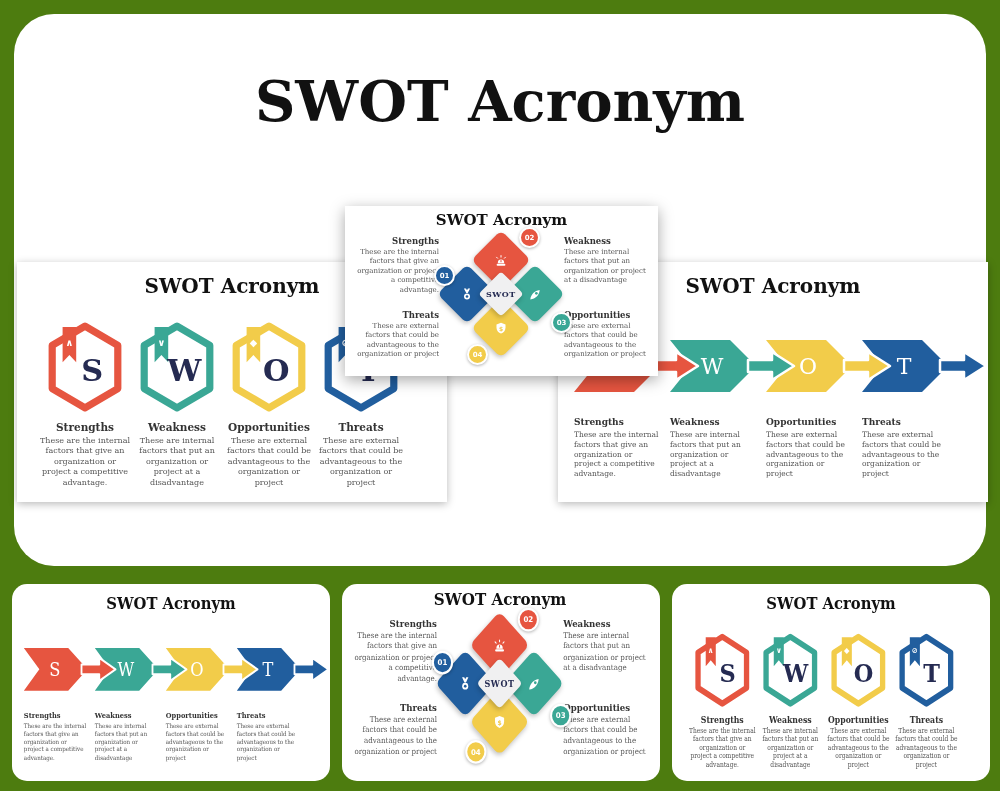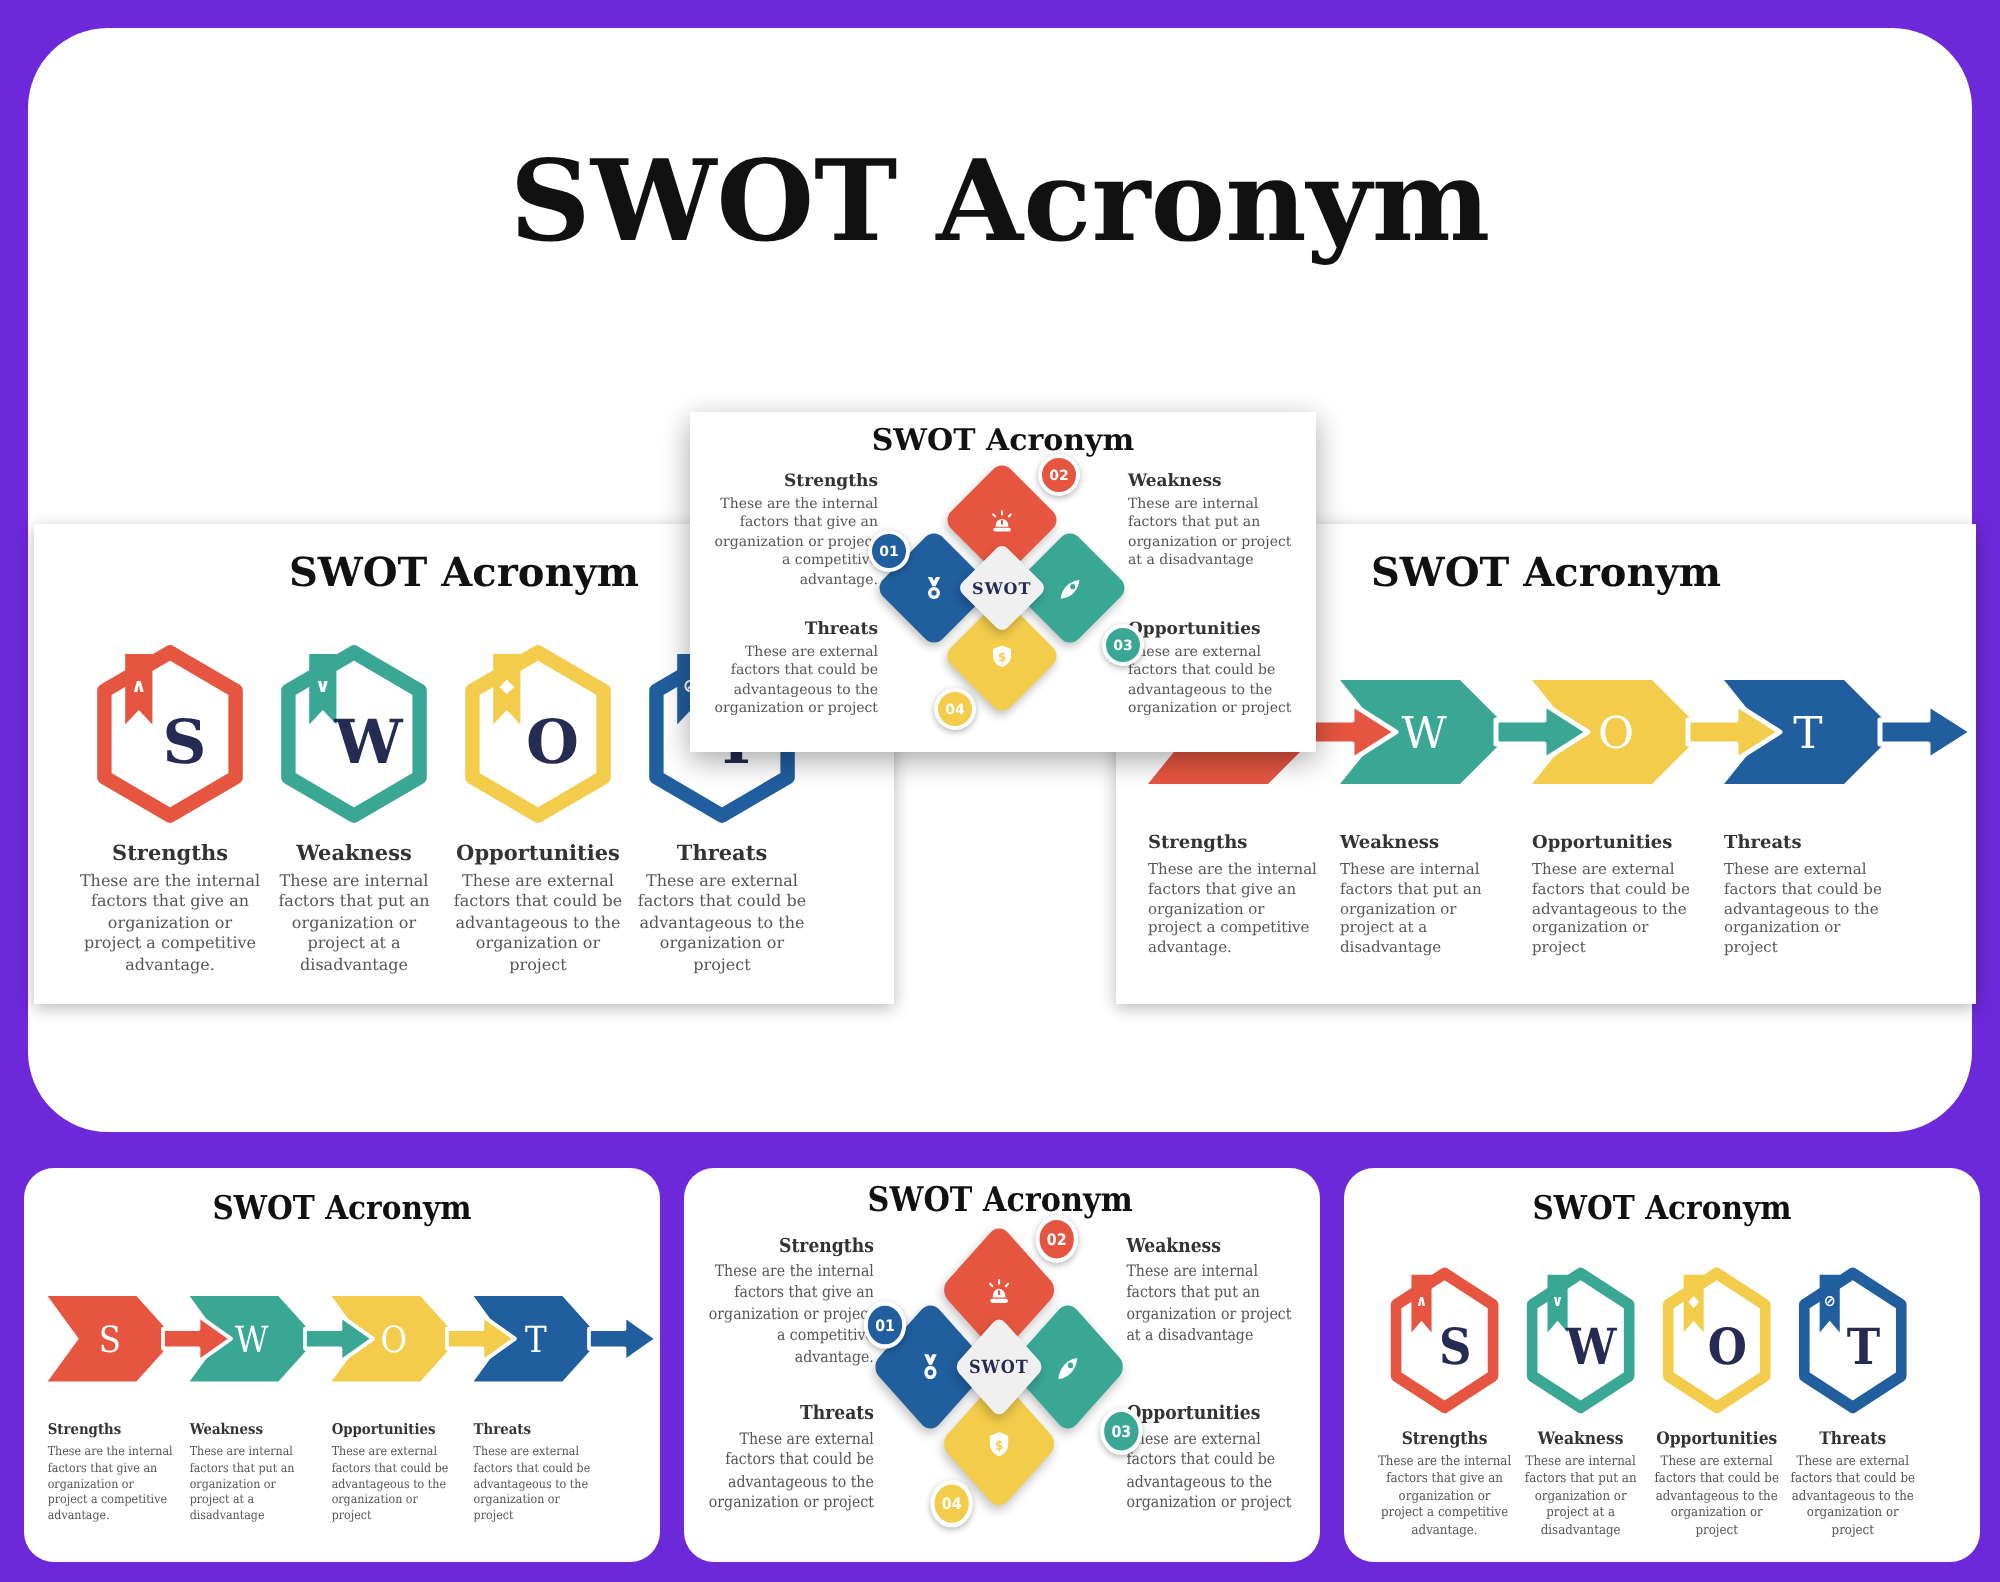--- a/index.html
+++ b/index.html
@@ -1,16 +1,16 @@
 <!DOCTYPE html>
 <html><head>
 <meta charset="utf-8">
 <style>
   html,body{margin:0;padding:0}
-  .canvas{position:relative;width:1000px;height:791px;background:#6d28d9;overflow:hidden;
+  .canvas{position:relative;width:1000px;height:791px;background:#4d7c0f;overflow:hidden;
           font-family:"DejaVu Serif",serif}
   .top-card{position:absolute;left:14px;top:14px;width:972px;height:552px;background:#ffffff;
             border-radius:40px}
   .main-title{margin:0;padding-top:54px;text-align:center;font-family:"DejaVu Serif",serif;
               font-size:56px;font-weight:700;color:#111}
   .slide{position:absolute;background:#fff;box-shadow:0 2px 8px rgba(0,0,0,.28);overflow:visible}
   .center-slide{box-shadow:0 4px 14px rgba(0,0,0,.35)}
   .thumb{position:absolute;background:#fff;border-radius:15px;overflow:hidden}
   .slide-content{position:absolute;left:0;top:0;transform-origin:0 0}
   .s-title{position:absolute;left:0;right:0;text-align:center;font-weight:700;color:#111;

